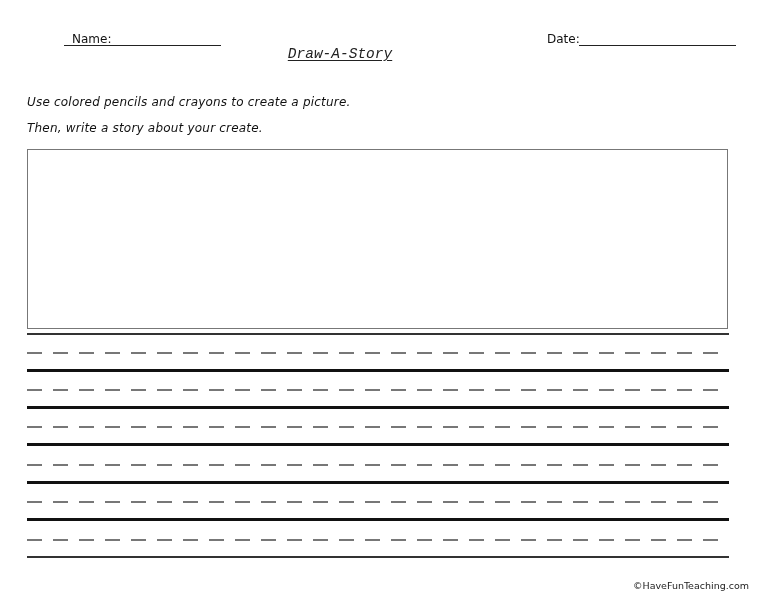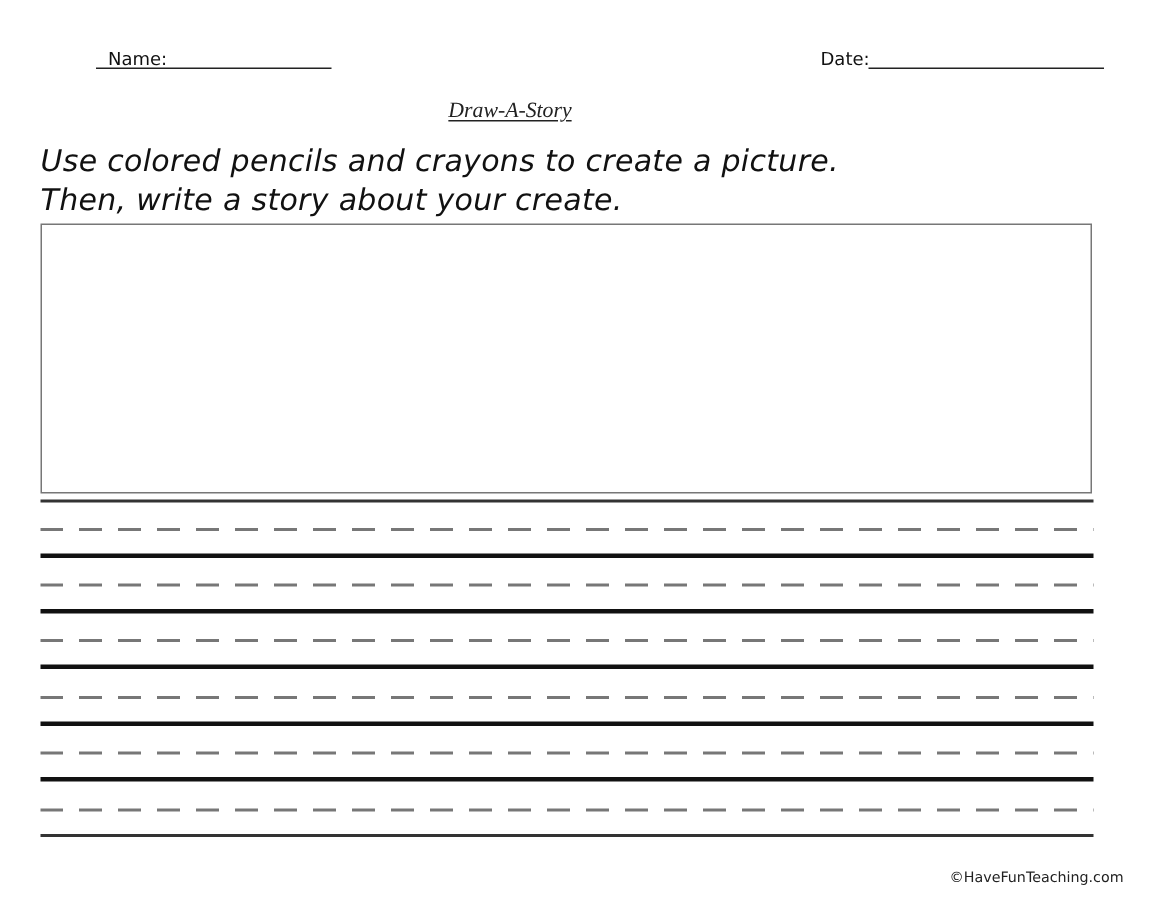--- a/index.html
+++ b/index.html
@@ -4,26 +4,26 @@
   <style>
     html, body { margin: 0; padding: 0; }
     body {
       width: 768px; height: 614px; background: #ffffff; position: relative; overflow: hidden;
       font-family: "DejaVu Sans", sans-serif; color: #111;
     }
     .abs { position: absolute; }
     .field-label { font-size: 12px; color: #111; }
     .field-line { border-bottom: 1px solid #222; height: 0; }
     .title {
-      left: 0; width: 680px; top: 66px; text-align: center;
-      font-family: Liberation Serif, serif; font-style: italic; font-size: 14.5px;
+      left: 0; width: 680px; top: 46px; text-align: center;
+      font-family: Liberation Mono, monospace; font-style: italic; font-size: 14.5px;
       text-decoration: underline; text-underline-offset: 2px; color: #222;
     }
     .instr {
-      left: 27px; font-family: "DejaVu Sans", sans-serif; font-style: italic; font-size: 20px; color: #111;
+      left: 27px; font-family: "DejaVu Sans", sans-serif; font-style: italic; font-size: 12px; color: #111;
       letter-spacing: 0.2px;
     }
     .draw-box {
       left: 27px; top: 149px; width: 699px; height: 178px;
       border: 1.5px solid #777; background: #fff;
     }
     .solid { left: 27px; width: 702px; height: 0; border-top: 3px solid #111; }
     .solid.thin { border-top: 2px solid #333; }
     .dashed {
       left: 27px; width: 702px; height: 2px;

